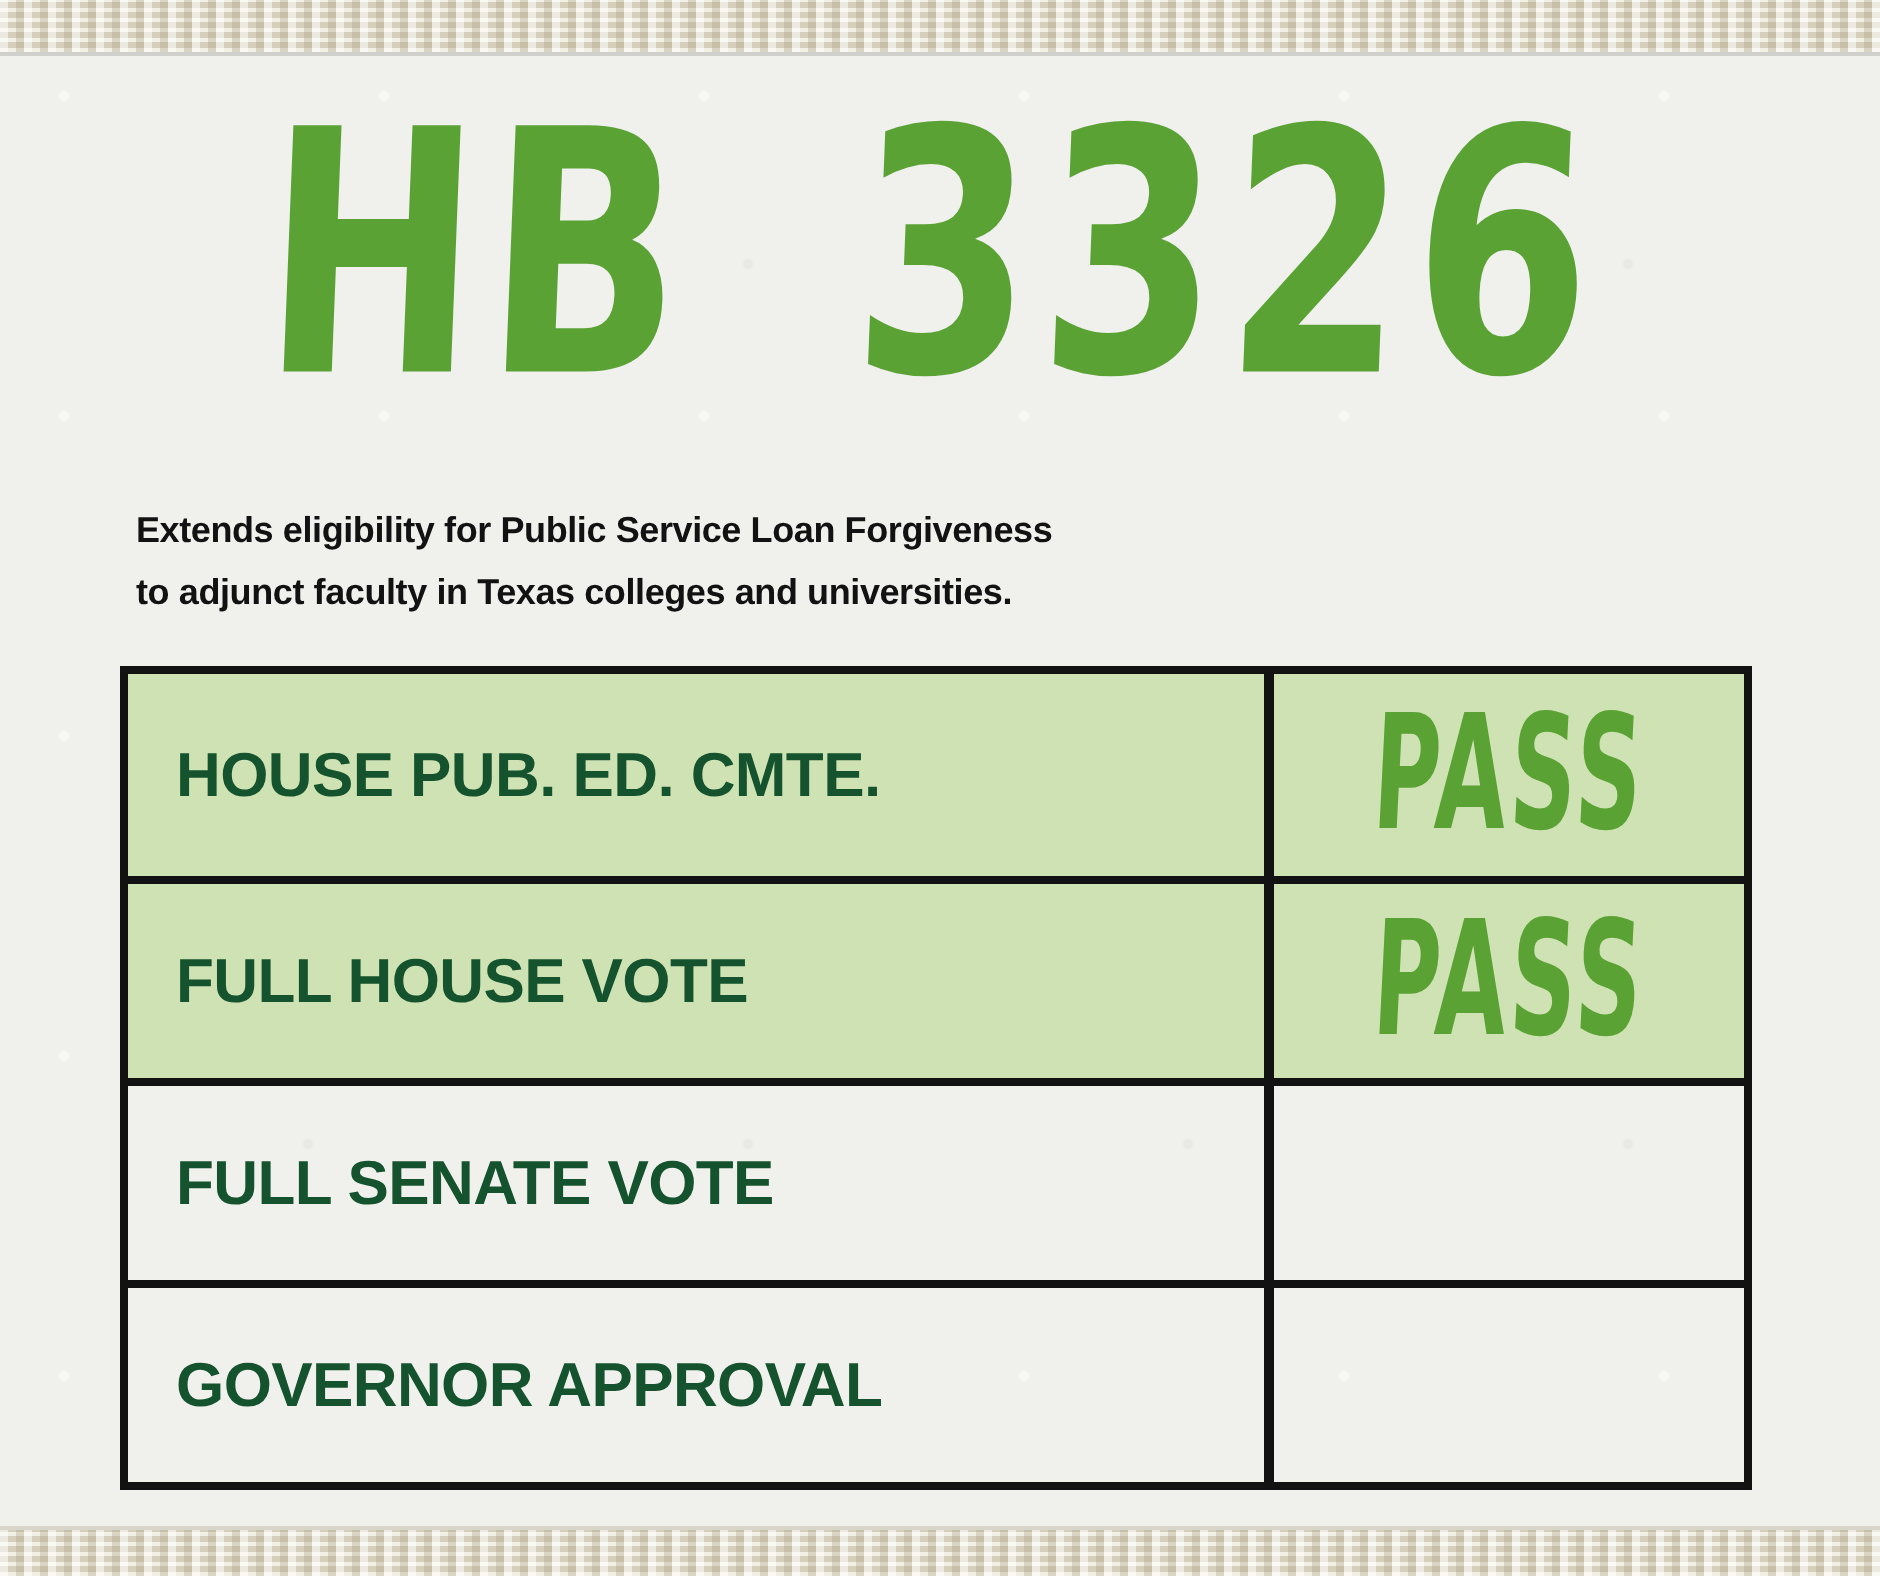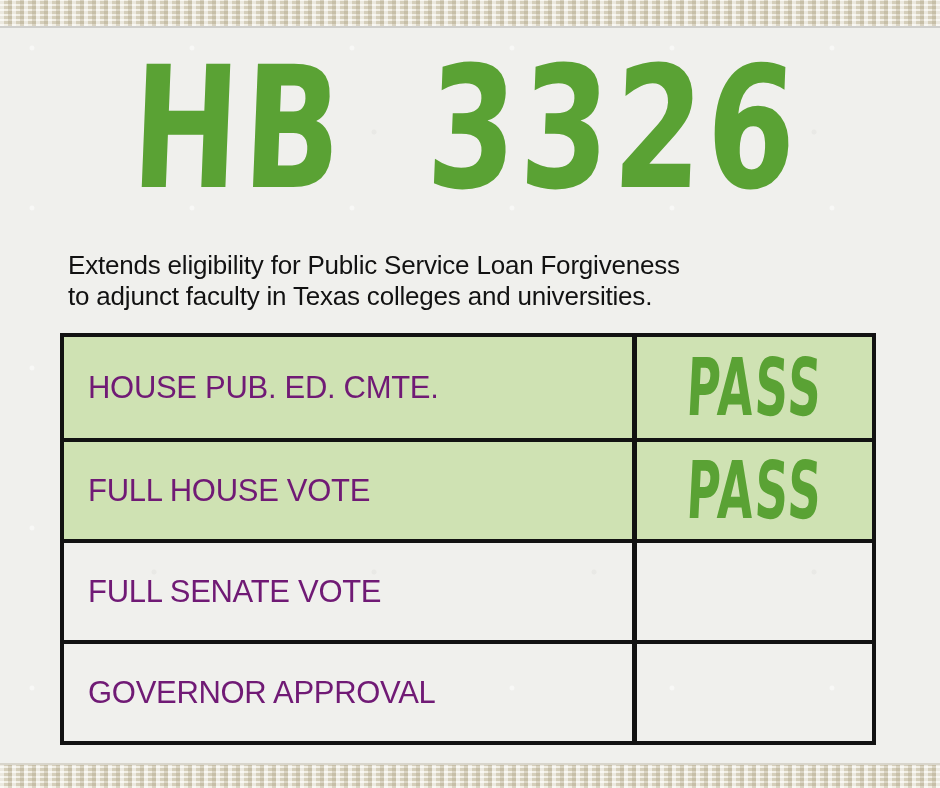--- a/index.html
+++ b/index.html
@@ -38,36 +38,36 @@
     text-align:center;
     font-size:128px;
     letter-spacing:4px;
     word-spacing:34px;
     transform:scaleY(1.32) skewX(-3deg);
     transform-origin:top center;
     white-space:nowrap;
   }
   .subtitle{
     position:absolute;top:250px;left:68px;width:820px;
-    font-size:26px;font-weight:normal;color:#121212;
+    font-size:18px;font-weight:bold;color:#121212;
     line-height:31px;letter-spacing:-0.2px;
   }
   .bill-table{
     position:absolute;left:60px;top:333px;width:816px;height:412px;
     box-sizing:border-box;border:4px solid #121212;
     display:grid;grid-template-rows:repeat(4,1fr);
     background:transparent;
   }
   .row{display:grid;grid-template-columns:568px 1fr;}
   .row + .row{border-top:4px solid #121212;text-align:right;}
   .row.highlighted{background:#cfe2b3;}
   .label-cell{
     display:flex;align-items:center;
     padding-left:24px;
-    font-size:31px;font-weight:normal;color:#701a75;
+    font-size:31px;font-weight:bold;color:#14532d;
     letter-spacing:-0.3px;
   }
   .status-cell{
     border-left:5px solid #121212;
     display:flex;align-items:center;justify-content:center;
   }
   .status-text{
     font-size:56px;
     letter-spacing:2px;
     transform:scale(0.82,1.42) skewX(-5deg);

